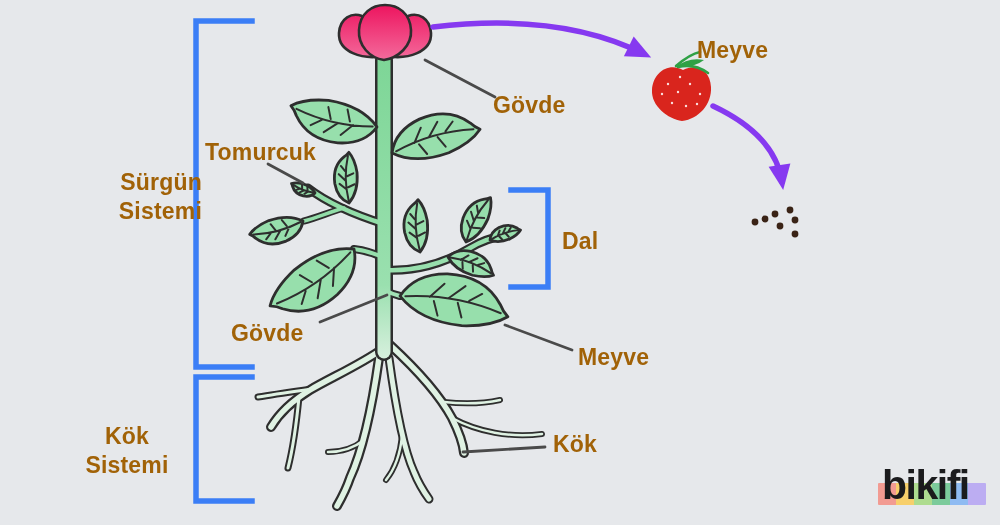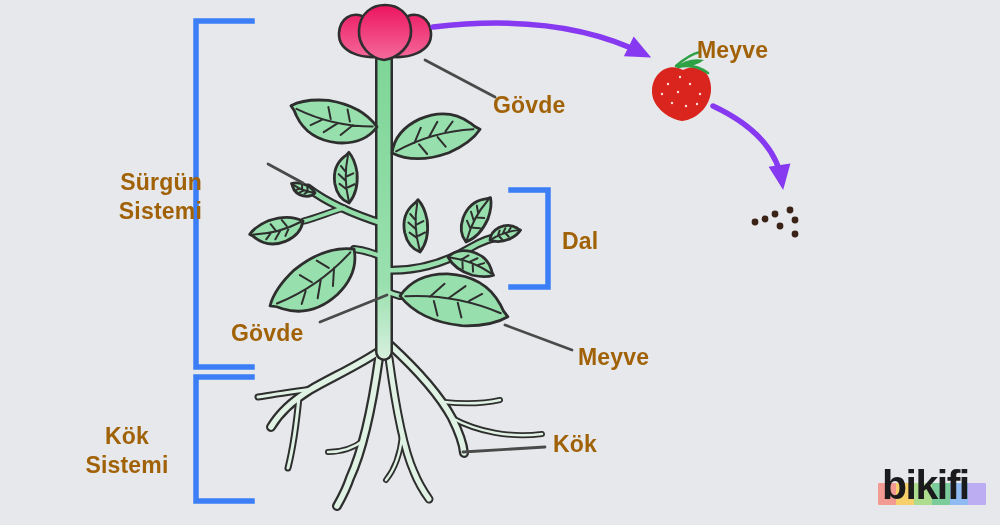--- a/index.html
+++ b/index.html
@@ -163,20 +163,21 @@
   </svg>
 
   <div class="lbl two" style="left:52px;top:168px;text-align:right;">
     <div>Sürgün</div>
     <div>Sistemi</div>
   </div>
   <div class="lbl two" style="left:52px;top:422px;">
     <div>Kök</div>
     <div>Sistemi</div>
   </div>
+  <div class="lbl" style="left:205px;top:139px;">Tomurcuk</div>
   <div class="lbl" style="left:493px;top:92px;">Gövde</div>
   <div class="lbl" style="left:562px;top:228px;text-align:center;">Dal</div>
   <div class="lbl" style="left:231px;top:320px;text-align:center;">Gövde</div>
   <div class="lbl" style="left:578px;top:344px;">Meyve</div>
   <div class="lbl" style="left:553px;top:431px;">Kök</div>
   <div class="lbl" style="left:697px;top:37px;">Meyve</div>
 
   <div class="logo">
     <div class="band" style="background: linear-gradient(to right, rgb(242, 155, 146) 0%, rgb(242, 155, 146) 16.6667%, rgb(247, 207, 107) 16.6667%, rgb(247, 207, 107) 33.3333%, rgb(174, 220, 143) 33.3333%, rgb(174, 220, 143) 50%, rgb(124, 203, 155) 50%, rgb(124, 203, 155) 66.6667%, rgb(143, 187, 242) 66.6667%, rgb(143, 187, 242) 83.3333%, rgb(188, 173, 242) 83.3333%, rgb(188, 173, 242) 100%);"></div>
     <div class="txt">bikifi</div>

